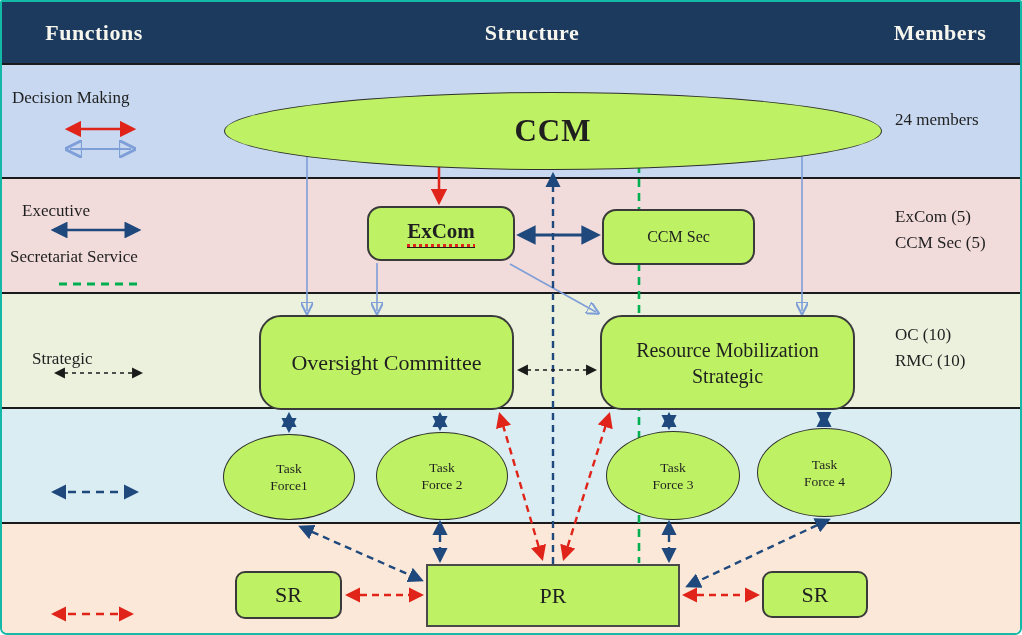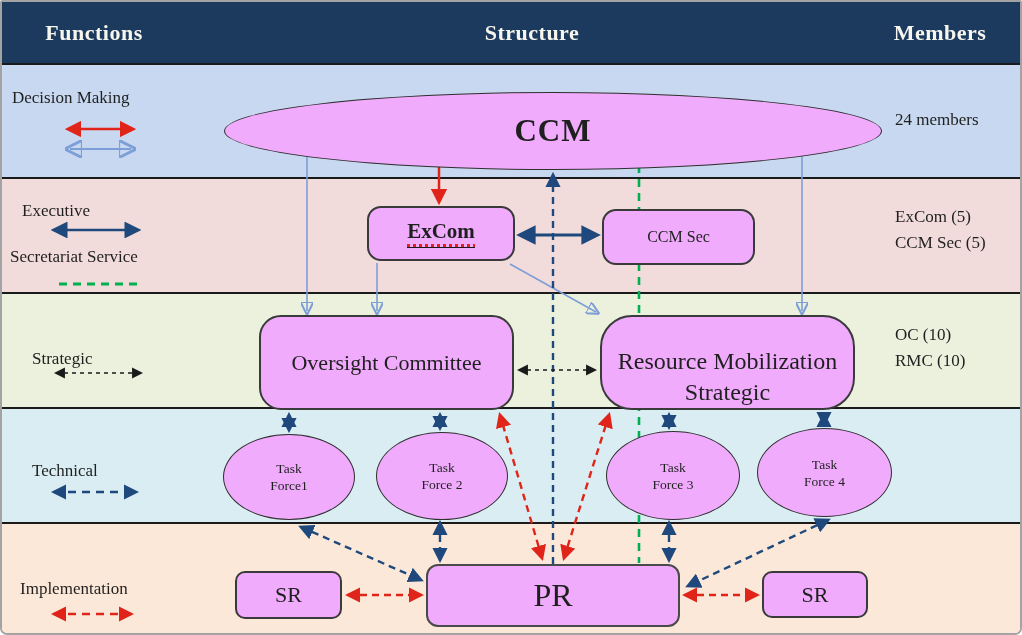--- a/index.html
+++ b/index.html
@@ -1,54 +1,54 @@
 <!DOCTYPE html>
 <html><head>
 <meta charset="utf-8">
 <style>
   html,body{margin:0;padding:0;background:#fff;}
   #figure{
     position:relative;width:1018px;height:631px;margin:0;
-    border:2px solid #a3a3a3;border-radius:2px 2px 7px 7px;overflow:hidden;
+    border:2px solid #14b8a6;border-radius:2px 2px 7px 7px;overflow:hidden;
     font-family:"Liberation Serif","DejaVu Serif",serif;color:#1f1f1f;
     background:#fff;
   }
   .band{position:absolute;left:0;width:100%;box-sizing:border-box;}
   .band-header{top:0;height:61px;background:#1c3a5e;}
   .band-r1{top:61px;height:114px;background:#c7d8f0;border-top:2px solid #1a1a1a;}
   .band-r2{top:175px;height:115px;background:#f2dcdb;border-top:2px solid #1a1a1a;}
   .band-r3{top:290px;height:115px;background:#ebf1dd;border-top:2px solid #1a1a1a;}
   .band-r4{top:405px;height:115px;background:#d9edf3;border-top:2px solid #1a1a1a;}
   .band-r5{top:520px;height:111px;background:#fce8d8;border-top:2px solid #1a1a1a;}
   .hlabel{position:absolute;top:0;height:61px;line-height:61px;text-align:center;
     color:#f6f6ee;font-weight:bold;font-size:22px;letter-spacing:.5px;}
   .lbl{position:absolute;font-size:17px;text-align:left;white-space:nowrap;}
   .rlbl{position:absolute;font-size:17px;text-align:right;white-space:nowrap;}
   svg.wires{position:absolute;left:0;top:0;width:1018px;height:631px;}
-  .node{position:absolute;background:#f0abfc;box-sizing:border-box;
+  .node{position:absolute;background:#bef264;box-sizing:border-box;
     display:flex;align-items:center;justify-content:center;flex-direction:column;
     text-align:center;}
   .rect{border:2px solid #3a3a3a;}
   .ellipse{border:1px solid #2f2f2f;border-radius:50%;}
   .ccm-ellipse{left:222px;top:90px;width:658px;height:78px;}
   .ccm-text{font-size:31px;font-weight:bold;letter-spacing:1px;}
   .excom-box{left:365px;top:204px;width:148px;height:55px;border-radius:14px;}
   .excom-text{font-size:21px;font-weight:bold;border-bottom:1.5px solid #1a1a1a;line-height:1.15;}
   .excom-text::after{content:"";display:block;height:3px;margin-top:1px;
     background:repeating-linear-gradient(90deg,#e02419 0 3px,transparent 3px 6px);}
   .ccmsec-box{left:600px;top:207px;width:153px;height:56px;border-radius:14px;font-size:16px;}
   .oc-box{left:257px;top:313px;width:255px;height:95px;border-radius:22px;font-size:22px;}
-  .rmc-box{left:598px;top:313px;width:255px;height:95px;border-radius:32px;font-size:24px;line-height:1.3;justify-content:flex-end;}
+  .rmc-box{left:598px;top:313px;width:255px;height:95px;border-radius:22px;font-size:20px;line-height:1.3;}
   .tf{font-size:13.5px;line-height:17px;}
   .tf1{left:221px;top:432px;width:132px;height:86px;}
   .tf2{left:374px;top:430px;width:132px;height:88px;}
   .tf3{left:604px;top:429px;width:134px;height:89px;}
   .tf4{left:755px;top:426px;width:135px;height:89px;}
   .sr-left{left:233px;top:569px;width:107px;height:48px;border-radius:10px;font-size:22px;}
-  .pr-box{left:424px;top:562px;width:254px;height:63px;border-radius:12px;font-size:32px;border-color:#4a4a4a;}
+  .pr-box{left:424px;top:562px;width:254px;height:63px;border-radius:0;font-size:22px;border-color:#4a4a4a;}
   .sr-right{left:760px;top:569px;width:106px;height:47px;border-radius:10px;font-size:22px;}
   
   .c-red{stroke:#e02419;}
   .c-navy{stroke:#1f497d;}
   .c-lb{stroke:#7e9ed8;}
   .c-green{stroke:#00b050;}
   .c-black{stroke:#1a1a1a;}
   .d8{stroke-dasharray:8 6;}
   .d7{stroke-dasharray:7 5;}
   .d4{stroke-dasharray:4 4;}
@@ -66,22 +66,20 @@
   <div class="band band-r5"></div>
 
   <div class="hlabel" style="left:12px;width:160px;">Functions</div>
   <div class="hlabel" style="left:430px;width:200px;">Structure</div>
   <div class="hlabel" style="left:868px;width:140px;">Members</div>
 
   <div class="lbl" style="left:10px;top:86px;width:160px;">Decision Making</div>
   <div class="lbl" style="left:20px;top:199px;width:145px;">Executive</div>
   <div class="lbl" style="left:8px;top:245px;width:170px;">Secretariat Service</div>
   <div class="lbl" style="left:30px;top:347px;width:125px;">Strategic</div>
-  <div class="lbl" style="left:30px;top:459px;width:130px;">Technical</div>
-  <div class="lbl" style="left:18px;top:577px;width:155px;">Implementation</div>
 
   <div class="rlbl" style="left:893px;top:108px;">24 members</div>
   <div class="rlbl" style="left:893px;top:205px;">ExCom (5)</div>
   <div class="rlbl" style="left:893px;top:231px;">CCM Sec (5)</div>
   <div class="rlbl" style="left:893px;top:323px;">OC (10)</div>
   <div class="rlbl" style="left:893px;top:349px;">RMC (10)</div>
 
   <svg class="wires" viewBox="0 0 1018 631">
     <defs>
       <marker id="mr" viewBox="0 0 10 10" refX="8" refY="5" markerWidth="6.5" markerHeight="6.5" orient="auto-start-reverse">

